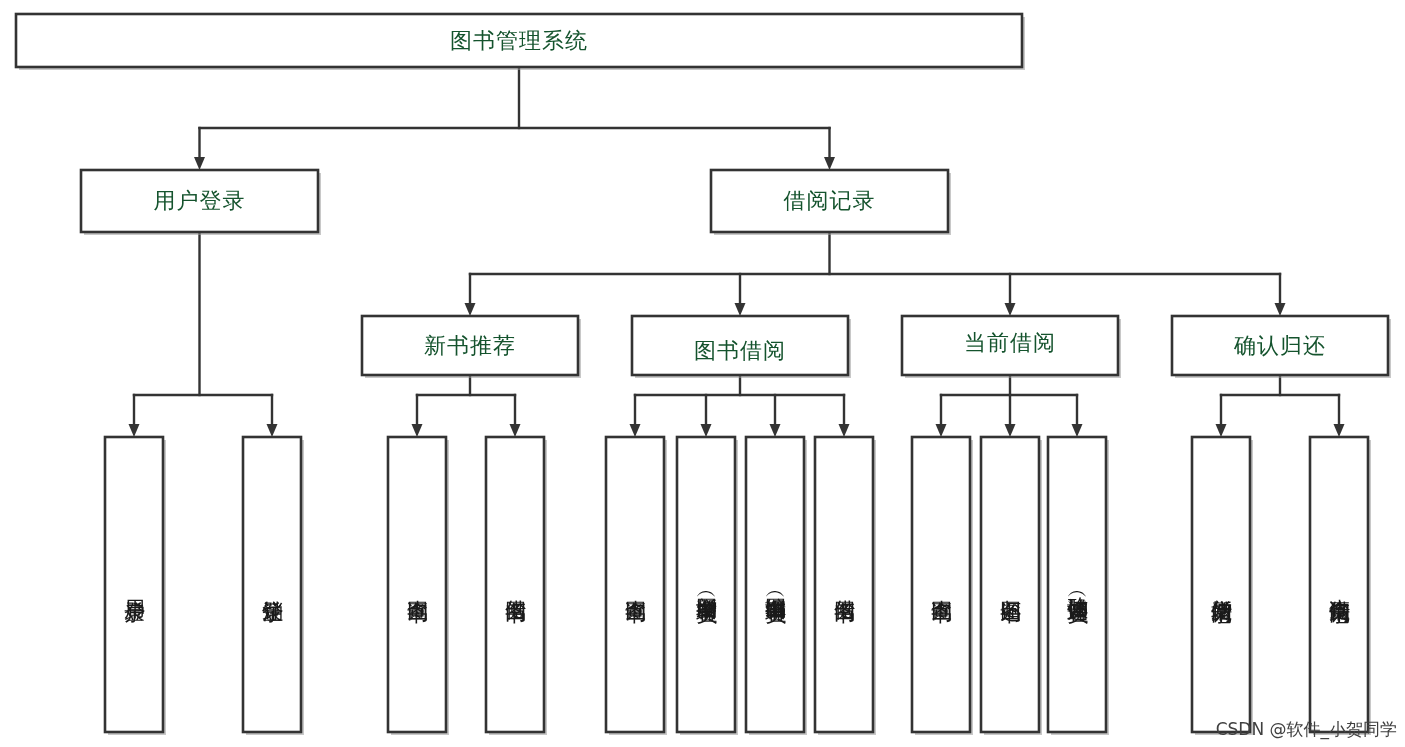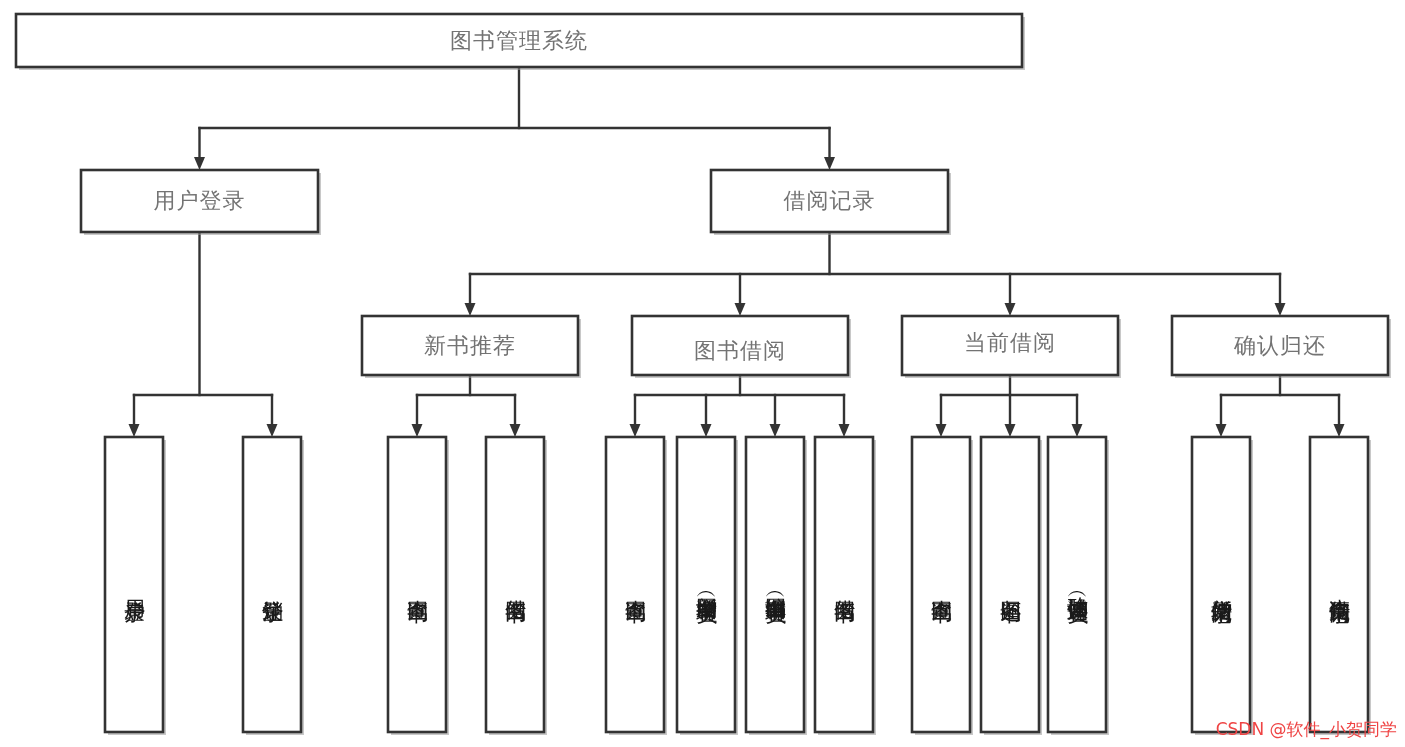--- a/index.html
+++ b/index.html
@@ -66,31 +66,31 @@
   .hlabel-wrap {
     position: absolute;
     display: flex;
     align-items: center;
     justify-content: center;
     pointer-events: none;
   }
   .hlabel-text {
     font-family: "DejaVu Sans", "Liberation Sans", sans-serif;
     font-size: 22px;
-    color: #737373;
+    color: #14532d;
     white-space: nowrap;
     letter-spacing: 1px;
   }
   #watermark {
     position: absolute;
     right: 8px;
     bottom: 6px;
     font-family: "DejaVu Sans", "Liberation Sans", sans-serif;
     font-size: 17px;
-    color: #ef4444;
+    color: #404040;
     white-space: nowrap;
     pointer-events: none;
   }
 </style>
 </head>
 <body>
 
 <div id="diagram-root">
 
   <svg id="flow-svg" viewBox="0 0 1405 747">

